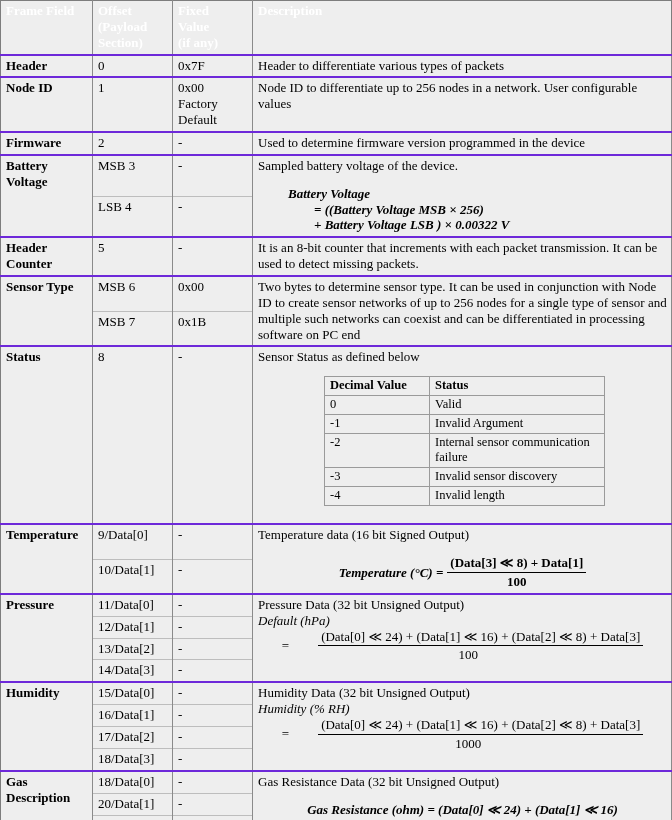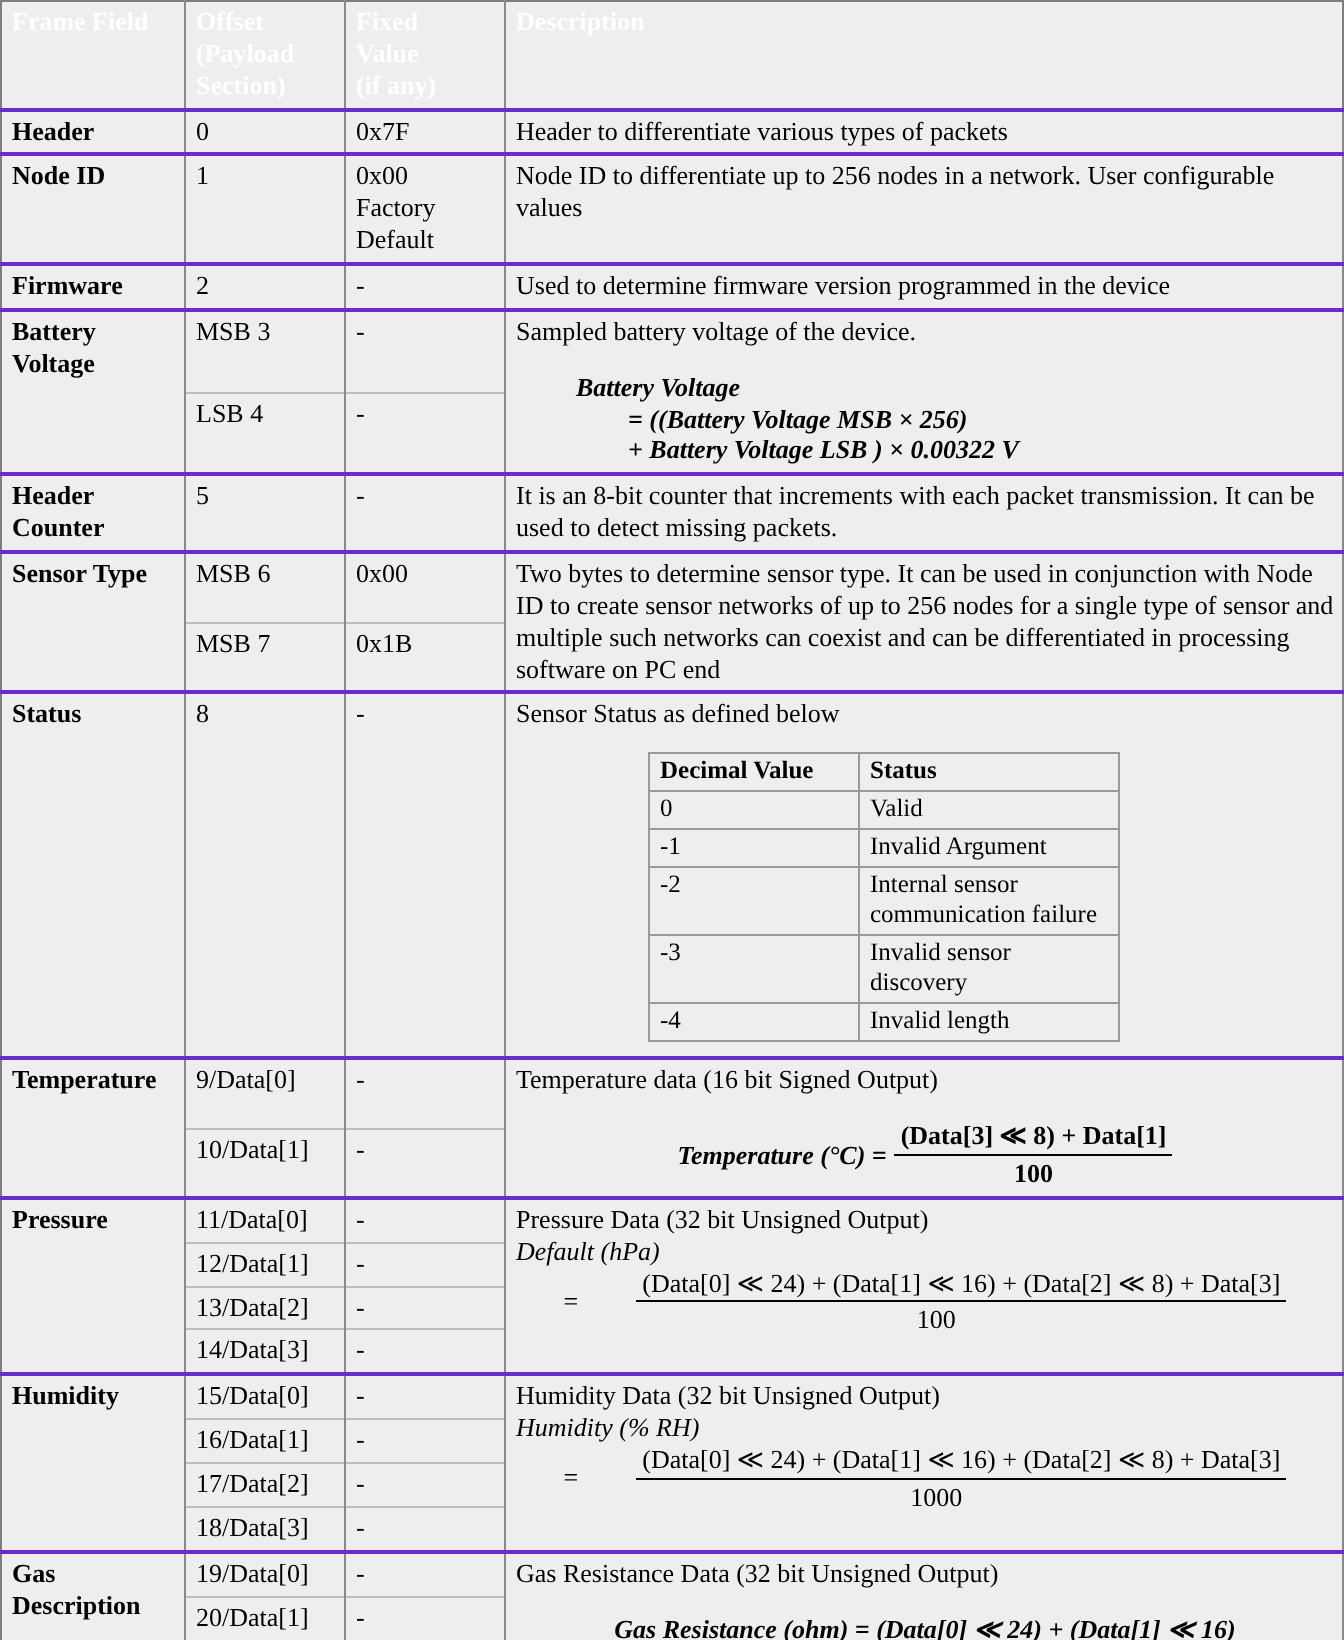--- a/index.html
+++ b/index.html
@@ -56,22 +56,22 @@
   .frac .num{display:block;border-bottom:1.2px solid #000;padding:0 3px 1px 3px;}
   .frac .den{display:block;padding-top:1px;}
   .eqrow{display:flex;align-items:center;justify-content:center;gap:4px;}
   .eqrow .lhs{white-space:nowrap;text-align:right;}
   .nowrap{white-space:nowrap;margin-left:25px;}
   .blk{display:block;}
 
   
   table.status{
     border-collapse:collapse;
-    margin:11px 0 4px 66px;
-    width:236px;
+    margin:11px 0 14px 66px;
+    width:281px;
     border:1px solid #8a8a8a;
     background:#eeeeee;
   }
   table.status th,table.status td{
     border:1px solid #9a9a9a;
     padding:1px 4px 2px 5px;
     font-size:12.5px;
     line-height:1.2;
     background:#eeeeee;
     text-align:left;
@@ -286,21 +286,21 @@
     <tr class="sub">
       <td>18/Data[3]</td>
       <td>-</td>
     </tr>
 
     <tr class="grp">
       <td class="field" rowspan="4">
         <span class="blk">Gas</span>
         <span class="blk">Description</span>
       </td>
-      <td>19/Data[0]</td>
+      <td>18/Data[0]</td>
       <td>-</td>
       <td class="desc" rowspan="4">
         <span class="blk">Gas Resistance Data (32 bit Unsigned Output)</span>
         <div class="formula ctr mi">Gas Resistance (ohm) = (Data[0] ≪ 24) + (Data[1] ≪ 16)</div>
         <div class="rt mi">+(Data[2] ≪ 8) + Data[3]</div>
       </td>
     </tr>
     <tr class="sub">
       <td>20/Data[1]</td>
       <td>-</td>

